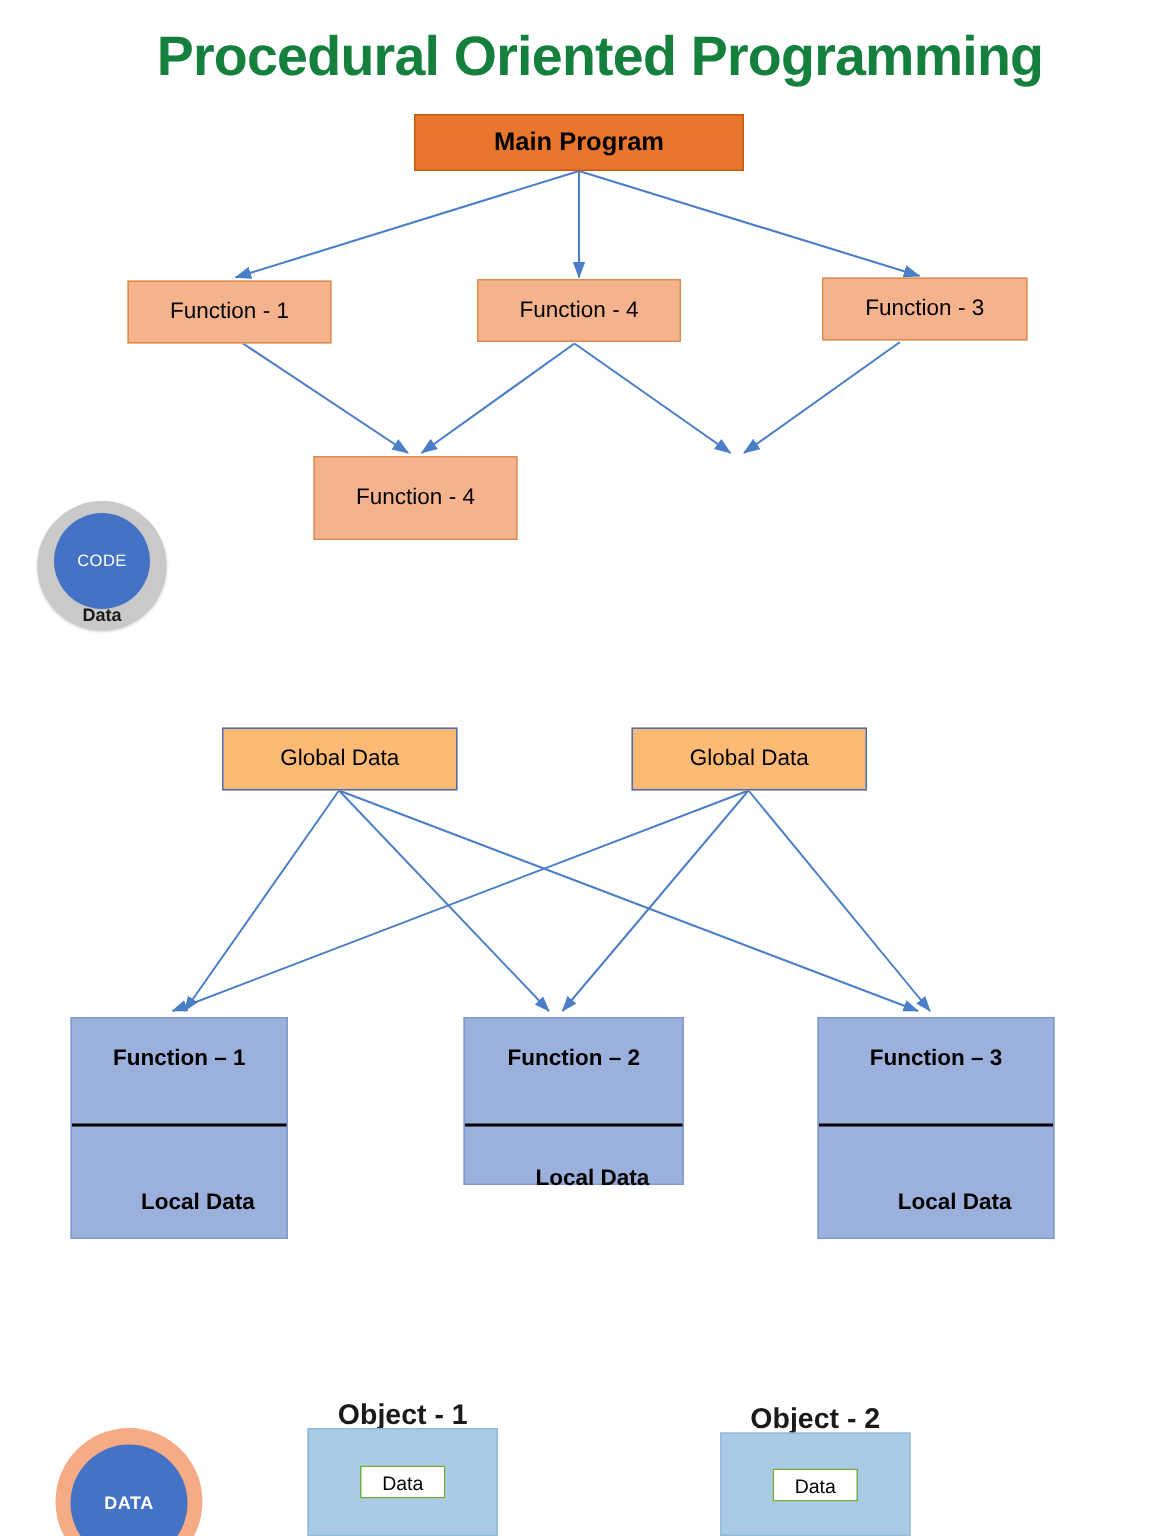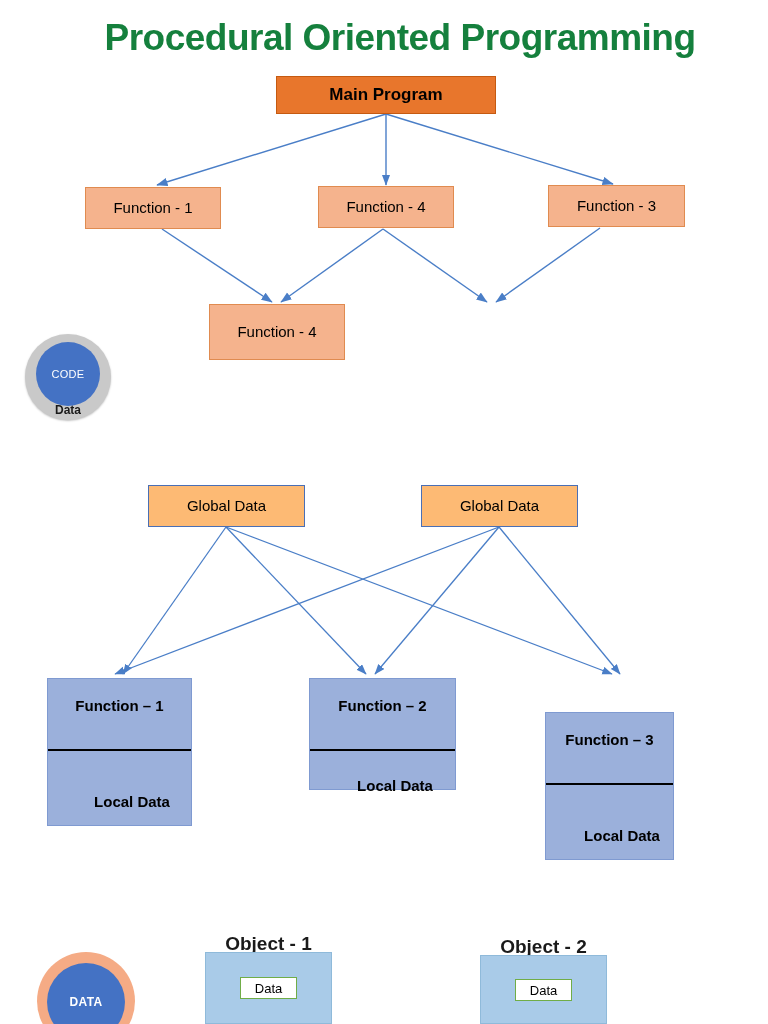--- a/index.html
+++ b/index.html
@@ -256,21 +256,21 @@
   <div class="func-split" style="left:47px; top:678px; width:145px; height:148px;">
     <div class="top-half">Function – 1</div>
     <div class="bottom-half">Local Data</div>
   </div>
 
   <div class="func-split" style="left:296px; top:678px; width:147px; height:112px;margin-left:13px;">
     <div class="top-half">Function – 2</div>
     <div class="bottom-half">Local Data</div>
   </div>
 
-  <div class="func-split" style="left:545px; top:678px; width:129px; height:148px;margin-top:34px;">
+  <div class="func-split" style="left:545px; top:678px; width:158px; height:148px;">
     <div class="top-half">Function – 3</div>
     <div class="bottom-half">Local Data</div>
   </div>
 
 
   <div id="data-circle-outer">
     <span id="data-circle-inner">DATA</span>
   </div>
 
   <div class="object-caption" style="left:205px; top:933px; width:127px;">Object - 1</div>

